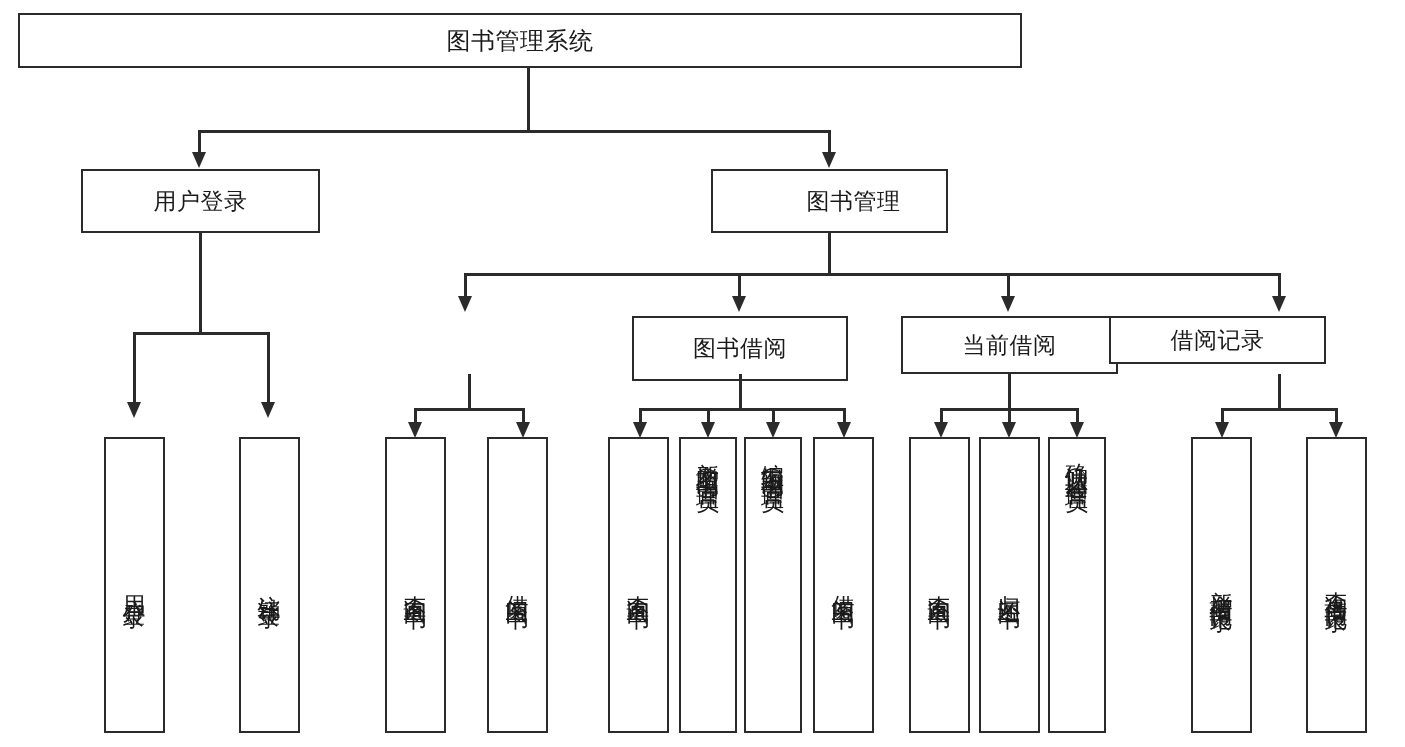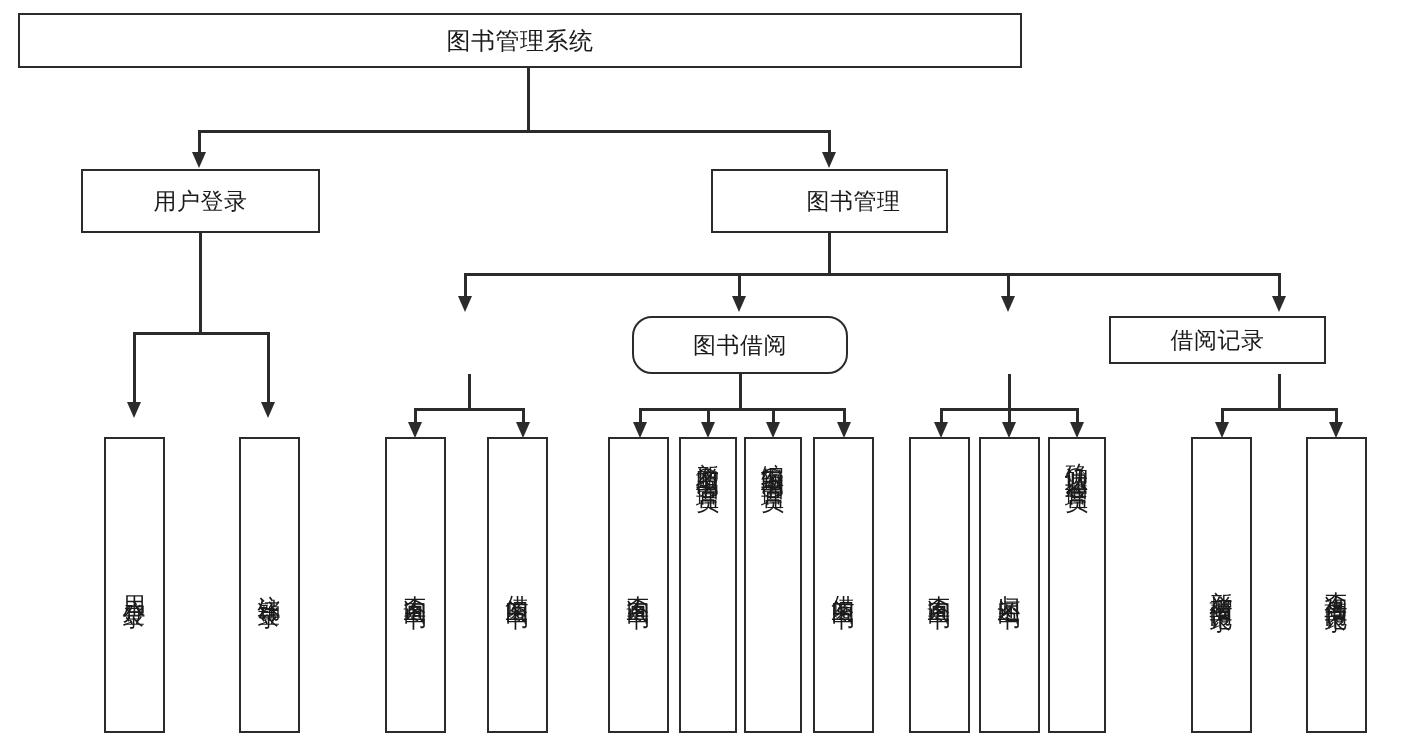--- a/index.html
+++ b/index.html
@@ -121,22 +121,25 @@
   <div class="edge h" style="left:464px; top:273px; width:816px; height:2.5px;"></div>
   <div class="edge v" style="left:464px; top:273px; width:2.5px; height:25px;"></div>
   <div class="arrow" style="left:458px; top:296px;"></div>
   <div class="edge v" style="left:738px; top:273px; width:2.5px; height:25px;"></div>
   <div class="arrow" style="left:732px; top:296px;"></div>
   <div class="edge v" style="left:1007px; top:273px; width:2.5px; height:25px;"></div>
   <div class="arrow" style="left:1001px; top:296px;"></div>
   <div class="edge v" style="left:1278px; top:273px; width:2.5px; height:25px;"></div>
   <div class="arrow" style="left:1272px; top:296px;"></div>
 
-  <div class="node horiz" style="left:632px; top:316px; width:216px; height:58px;border-radius:20px;">
+  <div class="node horiz" style="left:632px; top:316px; width:216px; height:65px;">
     <span class="label">图书借阅</span>
+  </div>
+  <div class="node horiz" style="left:901px; top:316px; width:217px; height:58px;">
+    <span class="label">当前借阅</span>
   </div>
   <div class="node horiz" style="left:1109px; top:316px; width:217px; height:48px;">
     <span class="label">借阅记录</span>
   </div>
 
   <div class="edge v" style="left:468px; top:374px; width:2.5px; height:36px;"></div>
   <div class="edge h" style="left:414px; top:408px; width:110px; height:2.5px;"></div>
   <div class="edge v" style="left:414px; top:408px; width:2.5px; height:18px;"></div>
   <div class="arrow" style="left:408px; top:422px;"></div>
   <div class="edge v" style="left:522px; top:408px; width:2.5px; height:18px;"></div>

